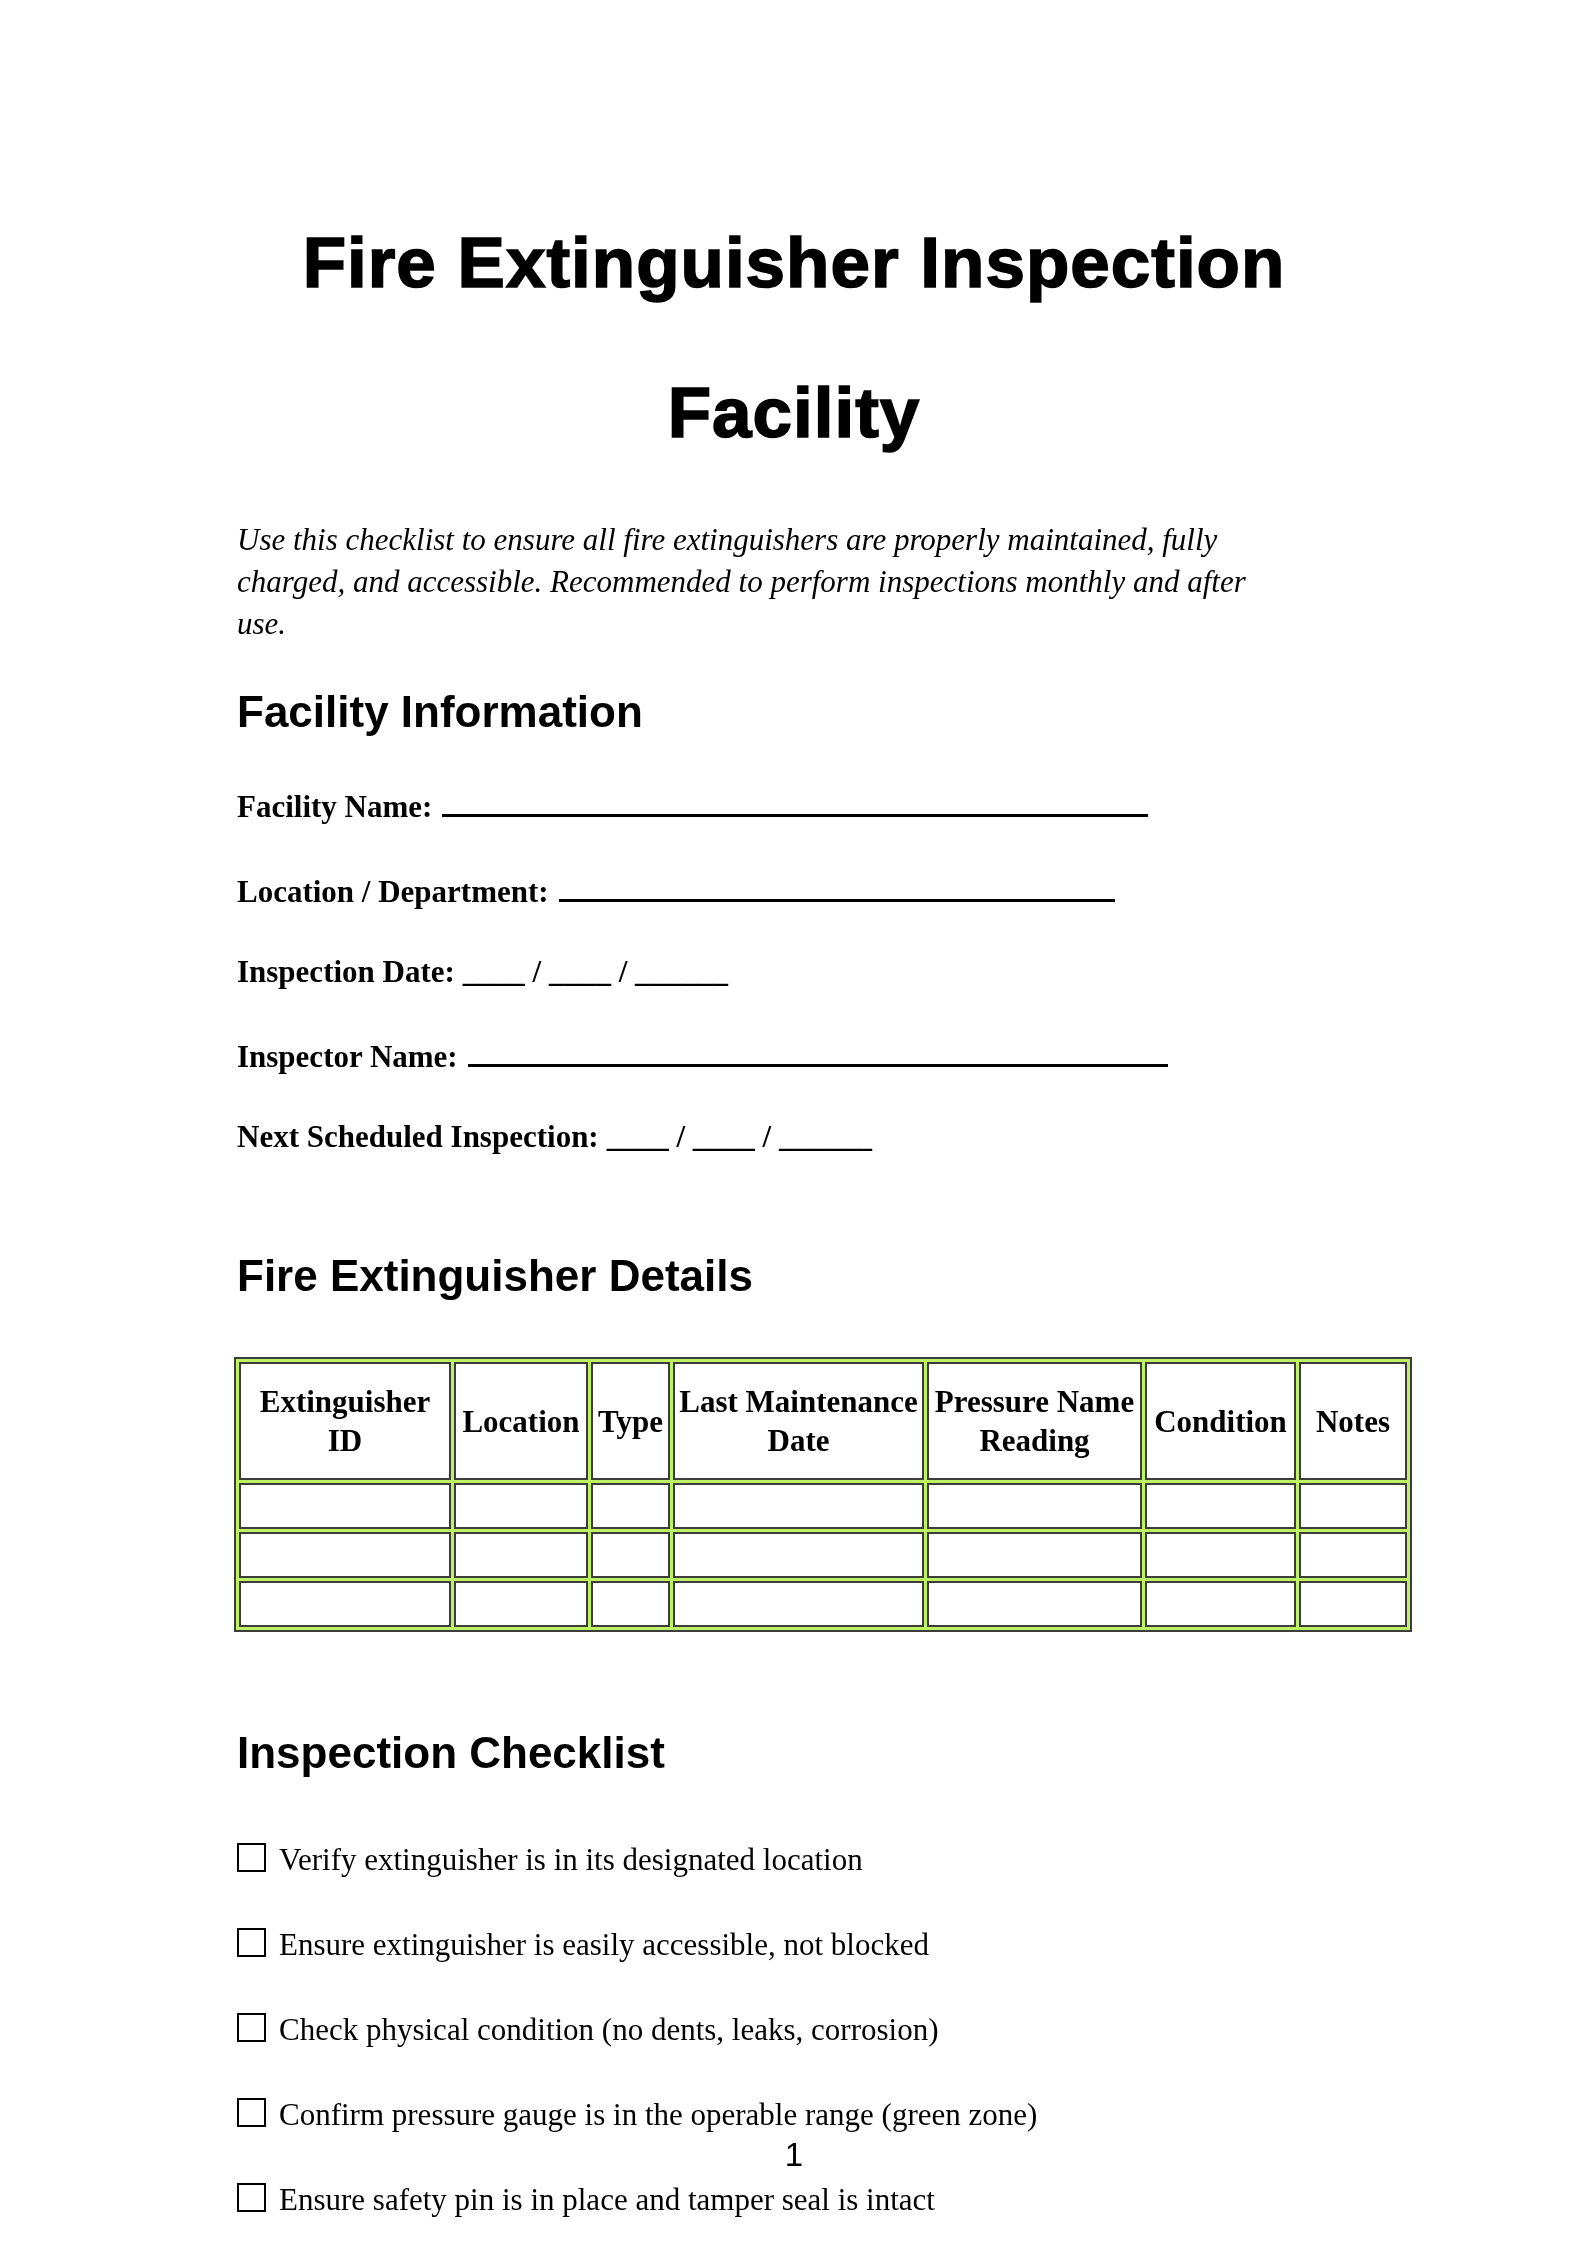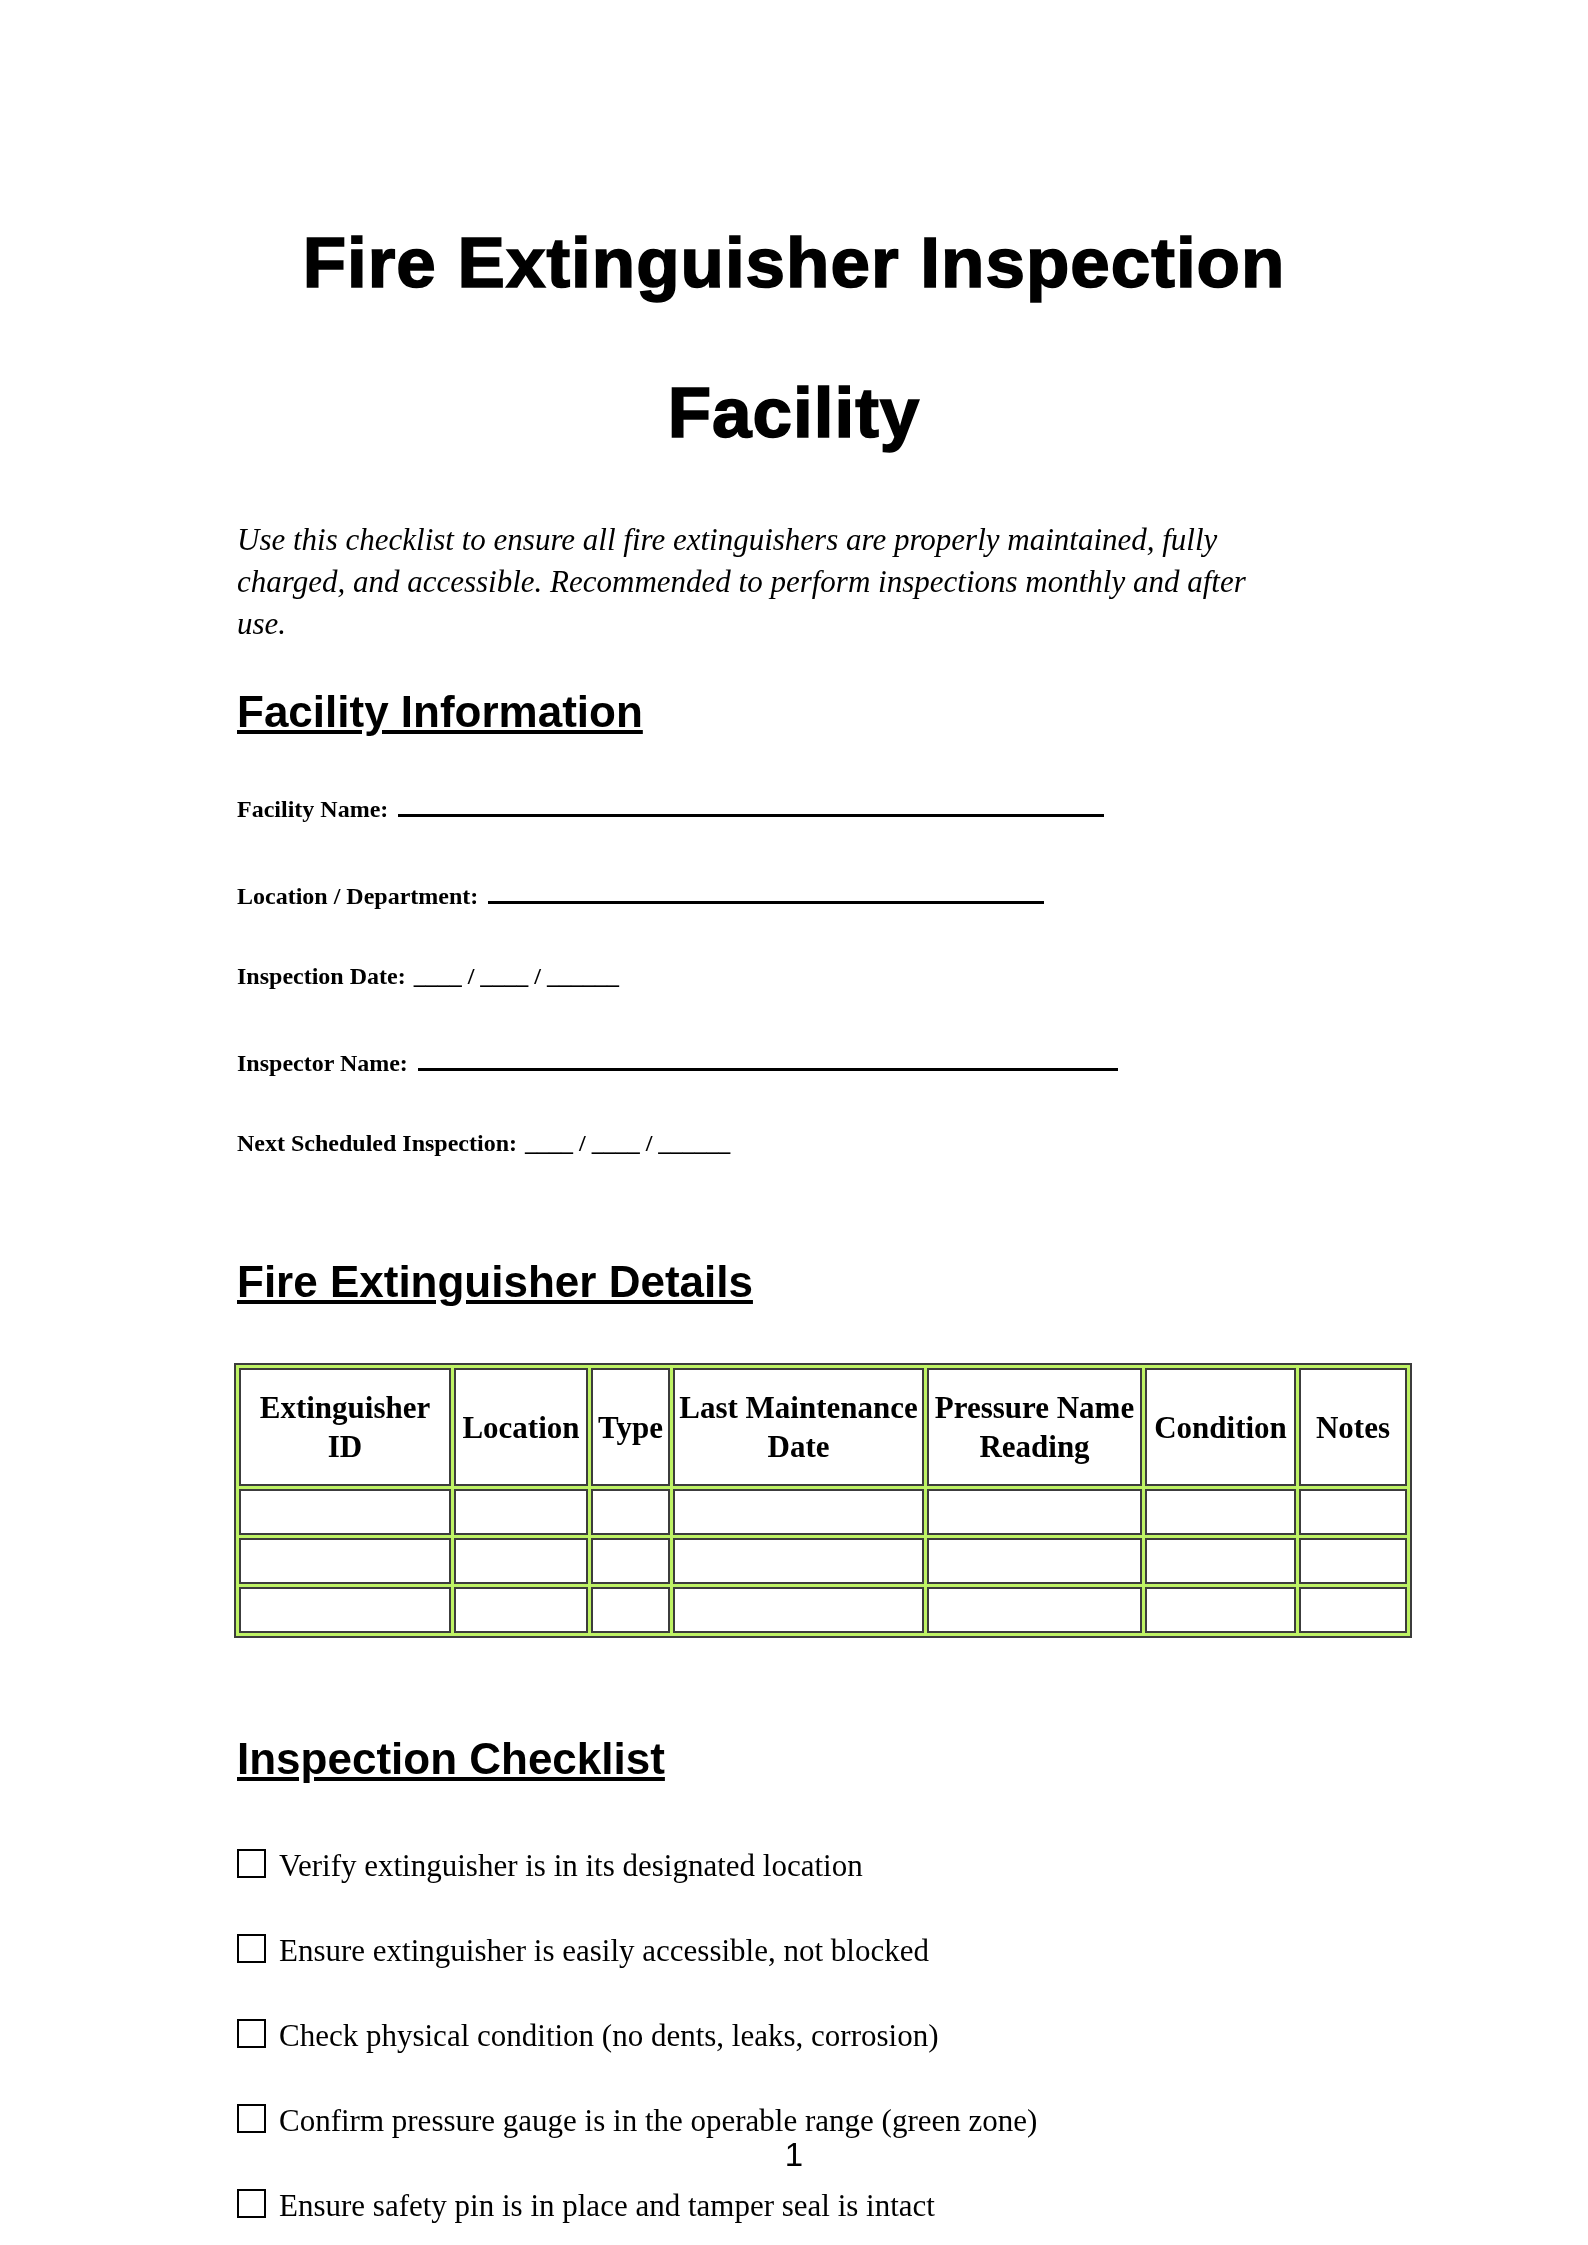--- a/index.html
+++ b/index.html
@@ -42,31 +42,30 @@
     line-height: 42px;
   }
 
   
   .section-heading {
     margin: 0 0 0 237px;
     font-family: "Liberation Sans", sans-serif;
     font-weight: 700;
     font-size: 44px;
     line-height: 1.15;
-    text-decoration: underline;
   }
   .section-heading.facility  { margin-top: 42px; }
   .section-heading.details   { margin-top: 96px; }
   .section-heading.checklist { margin-top: 96px; }
 
   
   .fields { margin: 46px 0 0 237px; }
   .field {
     margin: 0 0 44px 0;
-    font-size: 24px;
+    font-size: 31px;
     font-weight: 700;
     line-height: 36px;
     white-space: nowrap;
   }
   .blank-rule {
     display: inline-block;
     border-bottom: 3px solid #000000;
     height: 30px;
     margin-left: 10px;
     vertical-align: baseline;

